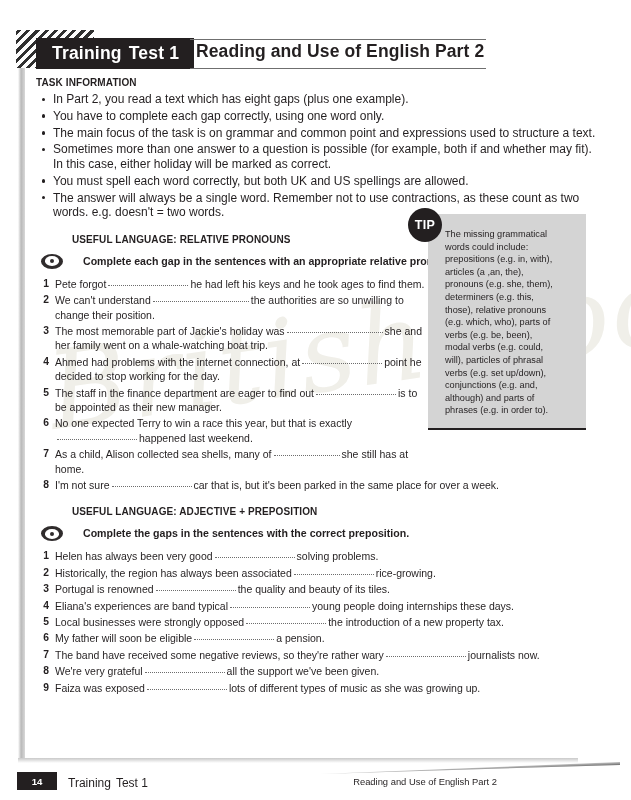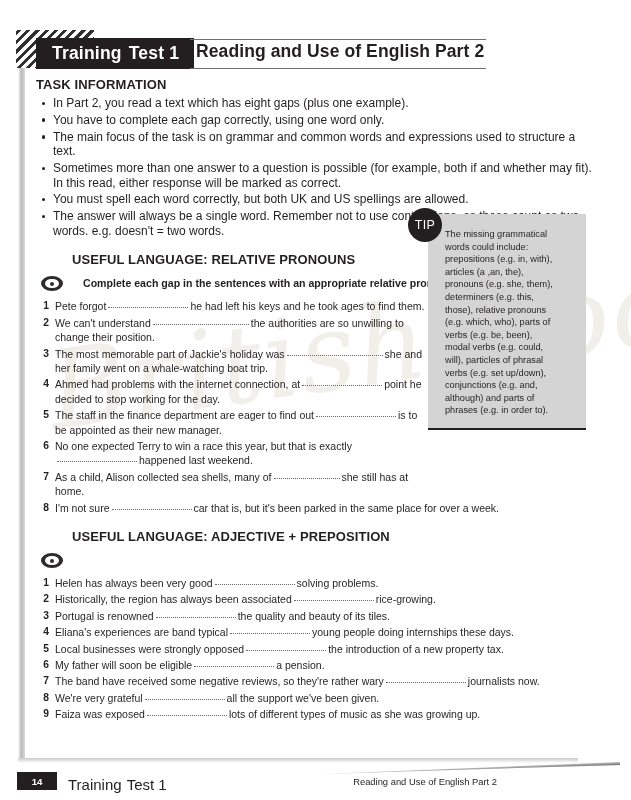--- a/index.html
+++ b/index.html
@@ -115,21 +115,21 @@
   }
 
   
   .content {
     position: absolute;
     left: 36px; top: 77px;
     width: 560px;
     z-index: 2;
   }
   h2.sec-title {
-    font-size: 13px;
+    font-size: 10px;
     font-weight: bold;
     margin: 0 0 4px 0;
     letter-spacing: 0.1px;
     color: #231f20;
   }
   h2.sec-title.gap { margin-top: 14px; padding-left: 36px; }
 
   ul.bullets {
     list-style: none;
     margin: 0;
@@ -253,21 +253,21 @@
     color: #231f20;
   }
   .tip-badge {
     position: absolute;
     left: 0; top: 0;
     width: 34px; height: 34px;
     border-radius: 50%;
     background: #231f20;
     color: #ffffff;
     font-size: 12.5px;
-    font-weight: normal;
+    font-weight: bold;
     display: flex;
     align-items: center;
     justify-content: center;
     letter-spacing: 0.3px;
     z-index: 2;
   }
 
   
   .footer {
     position: absolute;
@@ -291,21 +291,21 @@
     color: #ffffff;
     font-size: 9.6px;
     font-weight: bold;
     display: flex;
     align-items: center;
     justify-content: center;
   }
   .footer-left {
     position: absolute;
     left: 68px; top: 14px;
-    font-size: 15px;
+    font-size: 12px;
     color: #231f20;
   }
   .footer-left .fl-a { margin-right: 5px; }
   .footer-right {
     position: absolute;
     right: 28px; top: 14px;
     font-size: 9.4px;
     color: #231f20;
   }
 </style>
@@ -330,22 +330,22 @@
     <div class="header-sub">Reading and Use of English Part 2</div>
     <div class="header-rule-bottom"></div>
   </div>
 
   <div class="content">
 
     <h2 class="sec-title">TASK INFORMATION</h2>
     <ul class="bullets">
       <li><span>In Part 2, you read a text which has eight gaps (plus one example).</span></li>
       <li><span>You have to complete each gap correctly, using one word only.</span></li>
-      <li><span>The main focus of the task is on grammar and common words and expressions used to structure a text.</span></li>
-      <li><span>Sometimes more than one answer to a question is possible (for example, both if and whether may fit). In this read, either response will be marked as correct.</span></li>
+      <li><span>The main focus of the task is on grammar and common point and expressions used to structure a text.</span></li>
+      <li><span>Sometimes more than one answer to a question is possible (for example, both if and whether may fit). In this case, either holiday will be marked as correct.</span></li>
       <li><span>You must spell each word correctly, but both UK and US spellings are allowed.</span></li>
       <li><span>The answer will always be a single word. Remember not to use contractions, as these count as two words. e.g. doesn't = two words.</span></li>
     </ul>
 
     <h2 class="sec-title gap">USEFUL LANGUAGE: RELATIVE PRONOUNS</h2>
     <div class="instruction">
       <span class="eye-icon">
         <span class="outer"></span>
           <span class="inner"></span>
           <span class="pupil"></span>
@@ -379,20 +379,21 @@
       </li>
     </ol>
 
     <h2 class="sec-title gap">USEFUL LANGUAGE: ADJECTIVE + PREPOSITION</h2>
     <div class="instruction">
       <span class="eye-icon">
         <span class="outer"></span>
           <span class="inner"></span>
           <span class="pupil"></span>
       </span>
+      <span class="itext">Complete the gaps in the sentences with the correct preposition.</span>
     </div>
     <ol class="exlist">
       <li class="wide">
         <span class="num">1</span><span>Helen has always been very good</span><span class="gapline g-md"></span><span>solving problems.</span>
       </li>
       <li class="wide">
         <span class="num">2</span><span>Historically, the region has always been associated</span><span class="gapline g-md"></span><span>rice-growing.</span>
       </li>
       <li class="wide">
         <span class="num">3</span><span>Portugal is renowned</span><span class="gapline g-md"></span><span>the quality and beauty of its tiles.</span>

